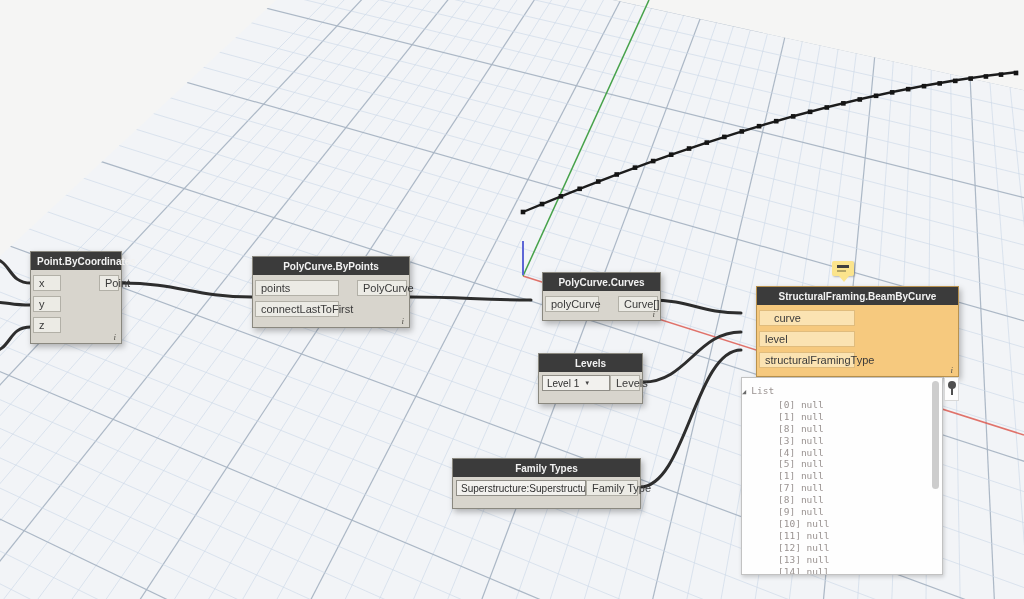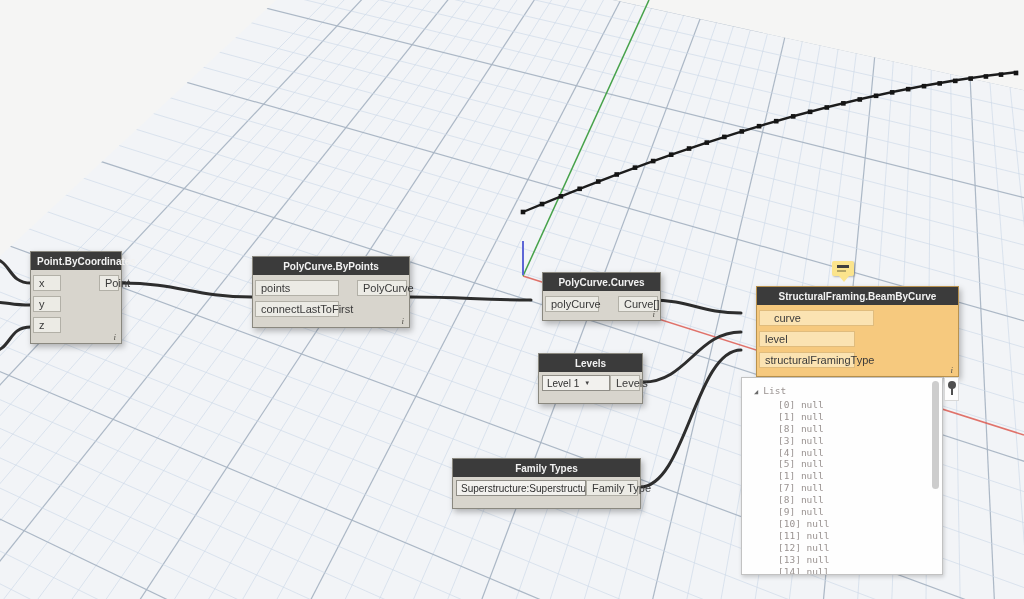--- a/index.html
+++ b/index.html
@@ -42,21 +42,21 @@
   .note-icon .b1{position:absolute;left:5px;top:4px;width:12px;height:3px;background:#3f3f3f;}
   .note-icon .b2{position:absolute;left:5px;top:9px;width:9px;height:2px;background:#b4a566;}
   .note-icon .tip{position:absolute;left:7px;top:15px;width:0;height:0;
     border-left:5px solid transparent;border-right:5px solid transparent;border-top:6px solid #fbe48c;}
 
   
   .preview{position:absolute;left:741px;top:377px;width:202px;height:198px;background:#fefefe;
     border:1px solid #c2c2c2;box-shadow:1px 2px 4px rgba(0,0,0,.18);overflow:hidden;box-sizing:border-box;}
   .preview-inner{padding:7px 0 0 0;font-family:"DejaVu Sans Mono",monospace;font-size:9.5px;
     line-height:11.9px;color:#9a9391;}
-  .proot{padding-left:12px;white-space:nowrap;}
+  .proot{white-space:nowrap;}
   .pexp{font-size:7px;color:#6b6b6b;margin-right:5px;cursor:pointer;}
   .prow{padding-left:36px;white-space:nowrap;}
   .pv-scroll{position:absolute;right:3px;top:3px;width:7px;height:108px;background:#cdcdcd;
     border-radius:4px;cursor:pointer;}
 
   
   .pin-strip{position:absolute;left:944px;top:377px;width:15px;height:24px;background:#fdfdfd;
     border:1px solid #d8d8d8;box-sizing:border-box;}
   .pin{position:absolute;left:3px;top:3px;width:8px;height:8px;background:#4f4f4f;border-radius:50%;cursor:pointer;}
   .pin:after{content:"";position:absolute;left:3px;top:7px;width:2px;height:7px;background:#4f4f4f;}
@@ -291,21 +291,21 @@
       </div>
       <div class="port out" style="width:52px;">Family Type</div>
     </div>
     <div class="dd-strip"></div>
   </div>
 
   <div class="node warning" style="left:741px;top:286px;width:203px;margin-left:15px;">
     <div class="node-header">StructuralFraming.BeamByCurve</div>
     <div class="node-body" style="height:71px;">
       <div class="ports-in">
-        <div class="port in" style="width:115px;padding-left:14px;">curve</div>
+        <div class="port in" style="width:96px;padding-left:14px;">curve</div>
         <div class="port in" style="width:96px;">level</div>
         <div class="port in" style="width:96px;">structuralFramingType</div>
       </div>
       <span class="info-glyph">i</span>
     </div>
   </div>
 
   <div class="note-icon">
     <div class="b1"></div>
     <div class="b2"></div>

